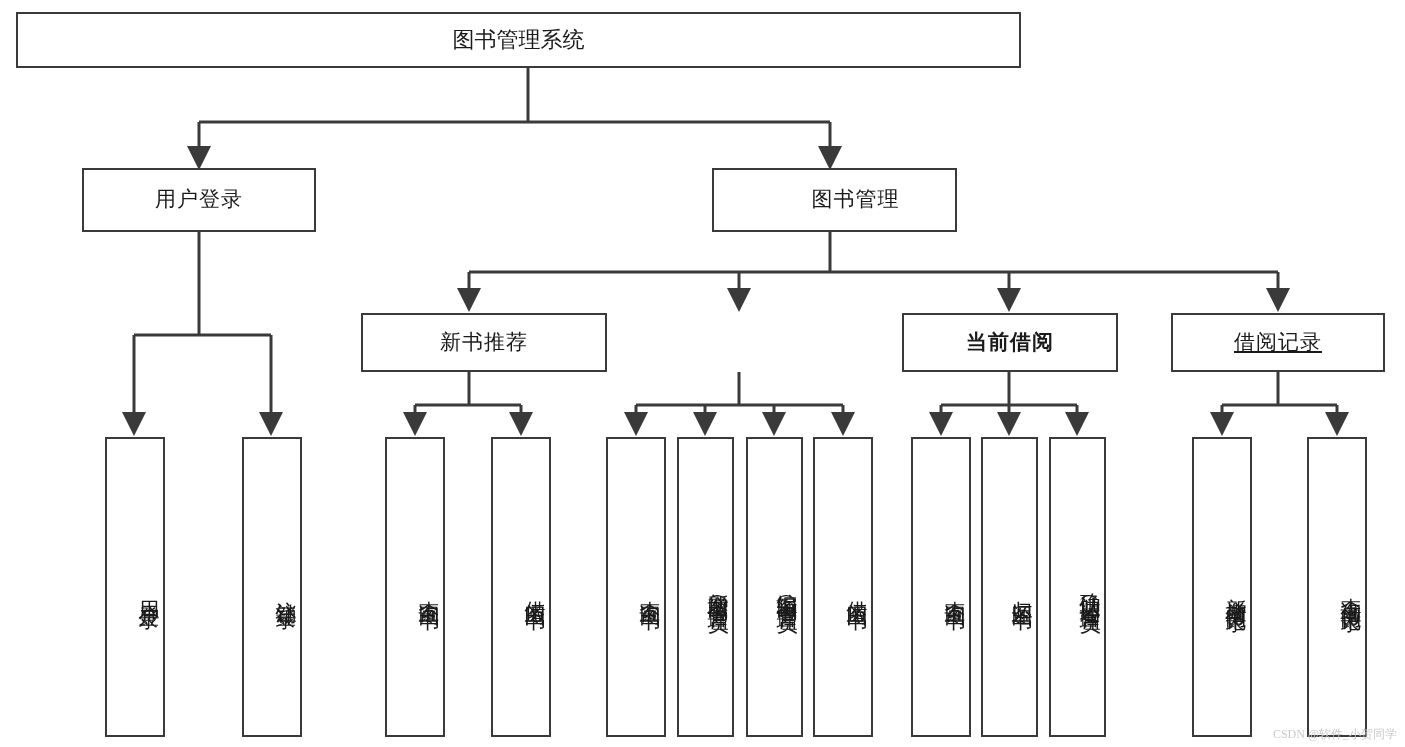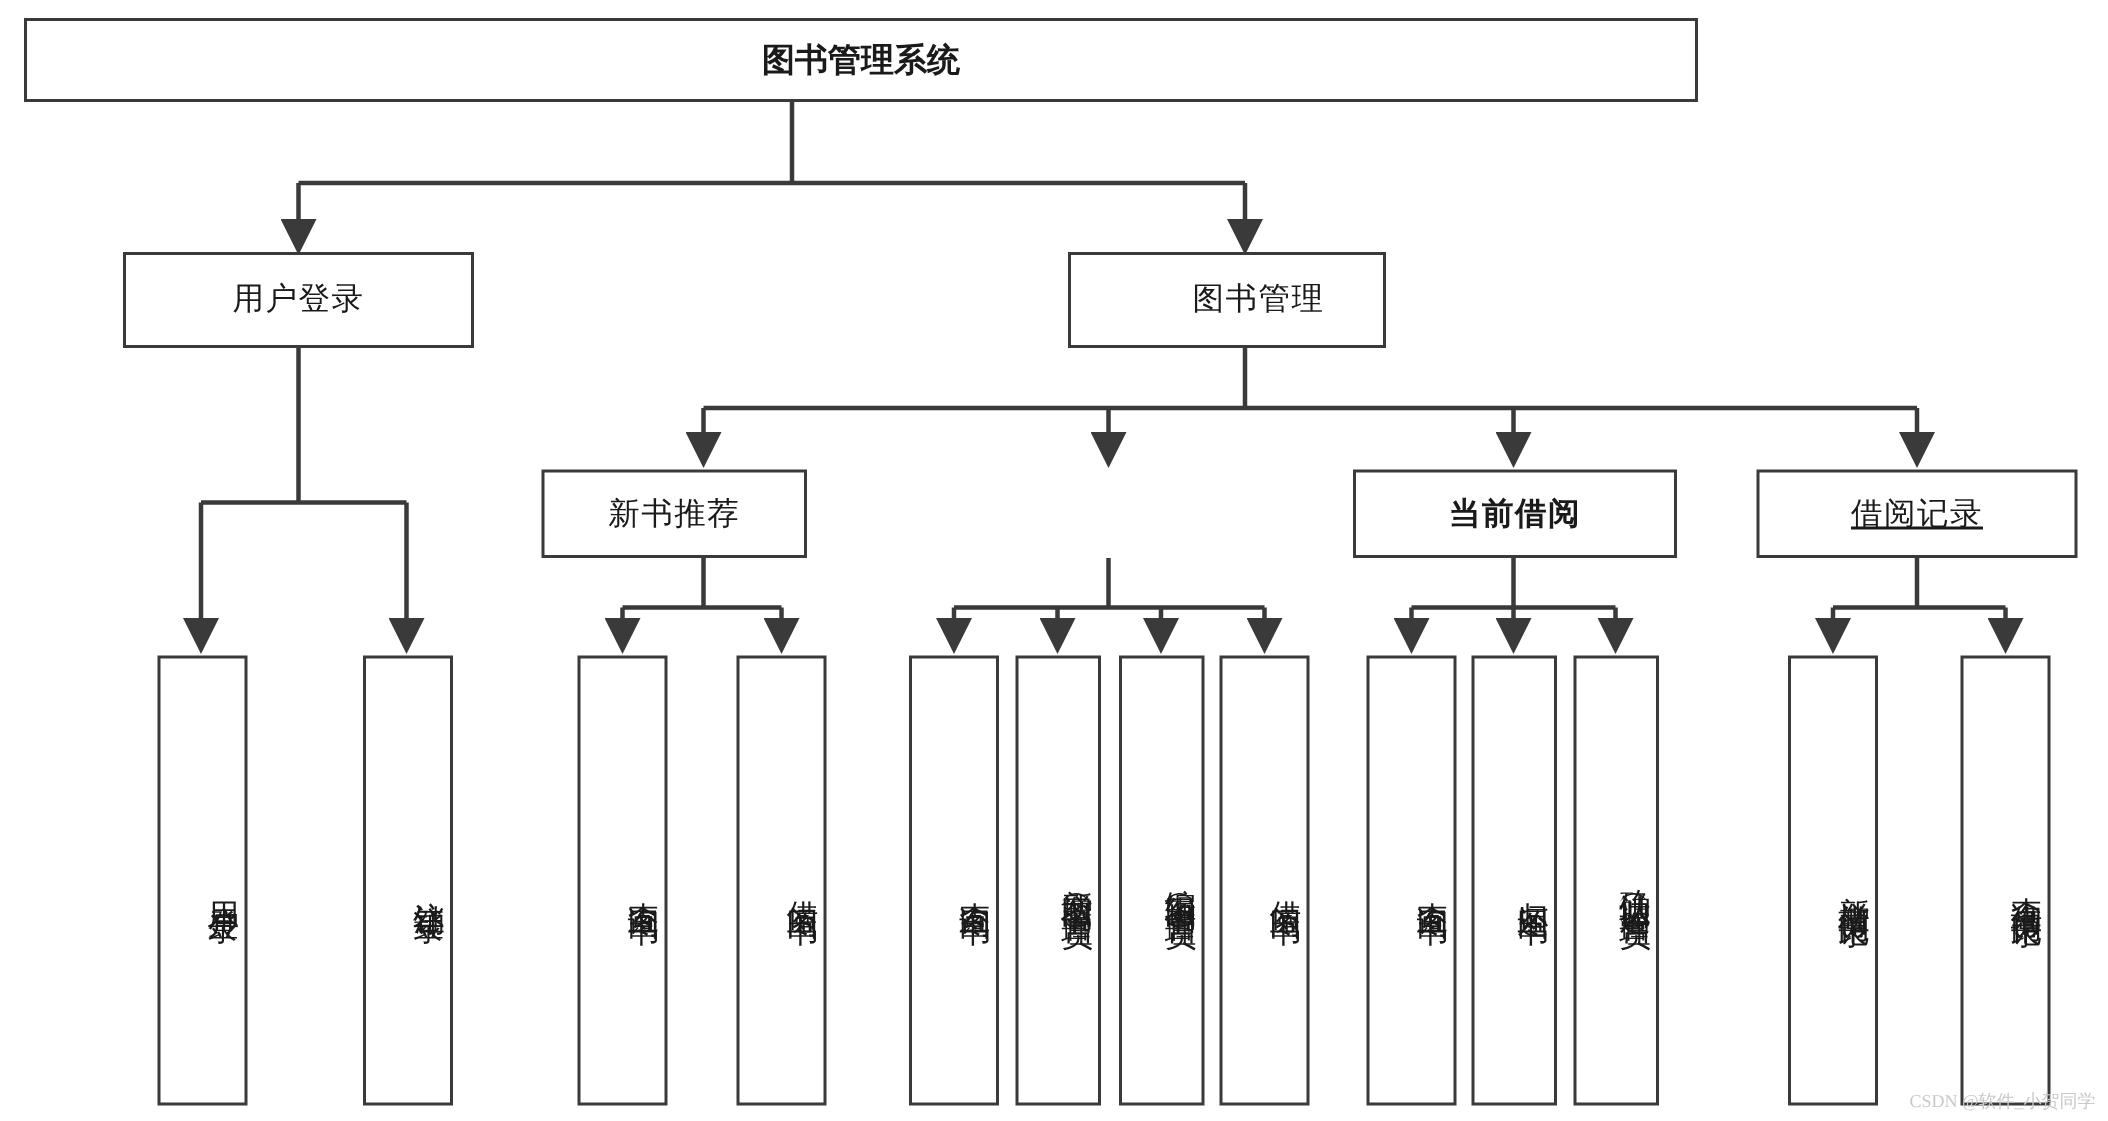--- a/index.html
+++ b/index.html
@@ -123,32 +123,32 @@
       <path d="M 1009 405 L 1009 432" marker-end="url(#arrow)"></path>
       <path d="M 1077 405 L 1077 432" marker-end="url(#arrow)"></path>
 
       <path d="M 1278 372 L 1278 405"></path>
       <path d="M 1222 405 L 1337 405"></path>
       <path d="M 1222 405 L 1222 432" marker-end="url(#arrow)"></path>
       <path d="M 1337 405 L 1337 432" marker-end="url(#arrow)"></path>
     </g>
   </svg>
 
-  <div class="node root" style="left:16px; top:12px; width:1116px; height:56px;font-weight:bold;">
+  <div class="node root" style="left:16px; top:12px; width:1005px; height:56px;">
     <span>图书管理系统</span>
   </div>
 
   <div class="node horiz" style="left:82px; top:168px; width:234px; height:64px;">
     <span>用户登录</span>
   </div>
-  <div class="node horiz" style="left:712px; top:168px; width:212px; height:64px;padding-left:42px;">
+  <div class="node horiz" style="left:712px; top:168px; width:245px; height:64px;padding-left:42px;">
     <span>图书管理</span>
   </div>
 
-  <div class="node horiz" style="left:361px; top:313px; width:177px; height:59px;justify-content:center;">
+  <div class="node horiz" style="left:361px; top:313px; width:246px; height:59px;justify-content:center;">
     <span>新书推荐</span>
   </div>
   <div class="node horiz" style="left:902px; top:313px; width:216px; height:59px;font-weight:bold;">
     <span>当前借阅</span>
   </div>
   <div class="node horiz" style="left:1171px; top:313px; width:214px; height:59px;text-decoration:underline;">
     <span>借阅记录</span>
   </div>
 
   <div class="node vert" style="left:105px; top:437px; width:60px; height:300px;">

